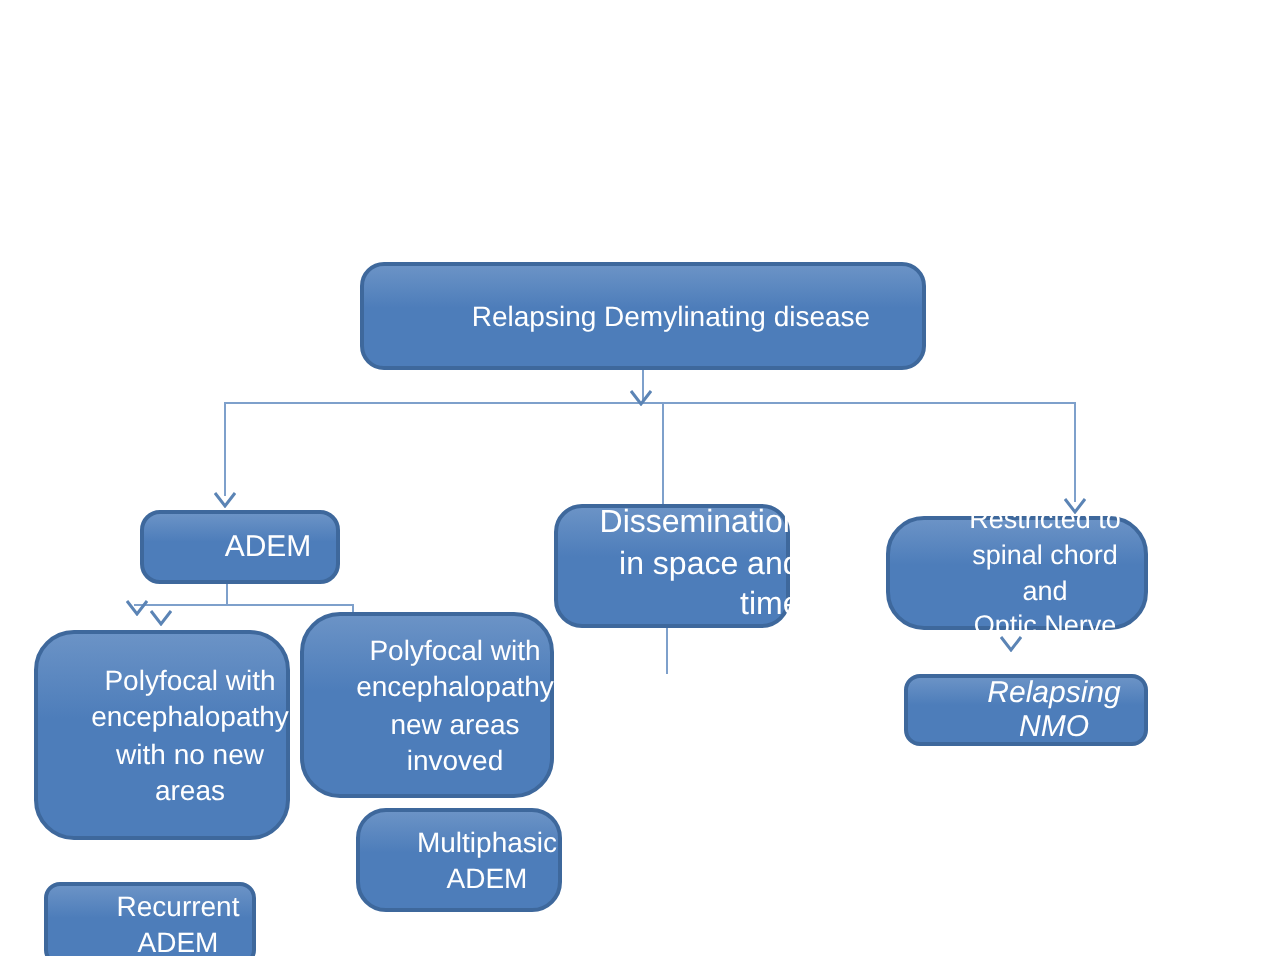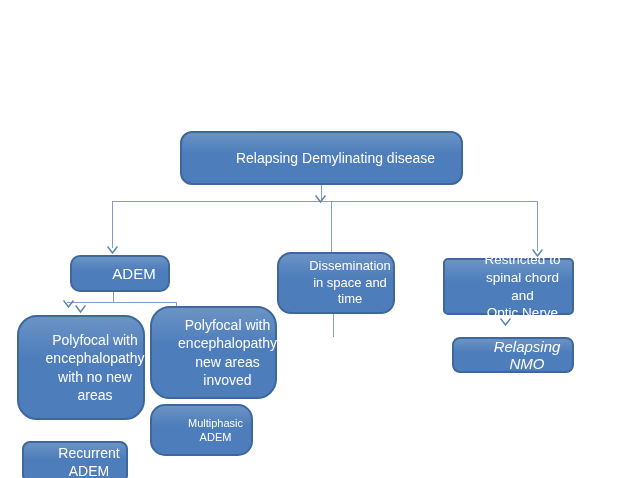--- a/index.html
+++ b/index.html
@@ -84,47 +84,47 @@
   </div>
 
   <div class="node" style="left:180px;top:131px;width:283px;height:54px;border-radius:12px;font-size:14px;">
     <div class="label">Relapsing Demylinating disease</div>
   </div>
 
   <div class="node" style="left:70px;top:255px;width:100px;height:37px;border-radius:10px;font-size:15px;">
     <div class="label">ADEM</div>
   </div>
 
-  <div class="node" style="left:277px;top:252px;width:118px;height:62px;border-radius:14px;font-size:13px;line-height:1.3;">
+  <div class="node" style="left:277px;top:252px;width:118px;height:62px;border-radius:14px;font-size:16px;line-height:1.3;text-align:right;">
     <div class="label">Dissemination
 in space and
 time</div>
   </div>
 
-  <div class="node" style="left:443px;top:258px;width:131px;height:57px;border-radius:5px;font-size:13.5px;line-height:1.3;">
+  <div class="node" style="left:443px;top:258px;width:131px;height:57px;border-radius:19px;font-size:13.5px;line-height:1.3;">
     <div class="label">Restricted to
 spinal chord and
 Optic Nerve</div>
   </div>
 
   <div class="node" style="left:17px;top:315px;width:128px;height:105px;border-radius:20px;font-size:14px;line-height:1.3;">
     <div class="label">Polyfocal with
 encephalopathy
 with no new
 areas</div>
   </div>
 
   <div class="node" style="left:150px;top:306px;width:127px;height:93px;border-radius:20px;font-size:14px;line-height:1.3;">
     <div class="label">Polyfocal with
 encephalopathy
 new areas
 invoved</div>
   </div>
 
-  <div class="node" style="left:150px;top:404px;width:103px;height:52px;border-radius:15px;font-size:11px;line-height:1.3;">
+  <div class="node" style="left:178px;top:404px;width:103px;height:52px;border-radius:15px;font-size:14px;line-height:1.3;">
     <div class="label">Multiphasic
 ADEM</div>
   </div>
 
   <div class="node" style="left:22px;top:441px;width:106px;height:42px;border-radius:8px;font-size:14px;line-height:1.3;">
     <div class="label">Recurrent
 ADEM</div>
   </div>
 
 

